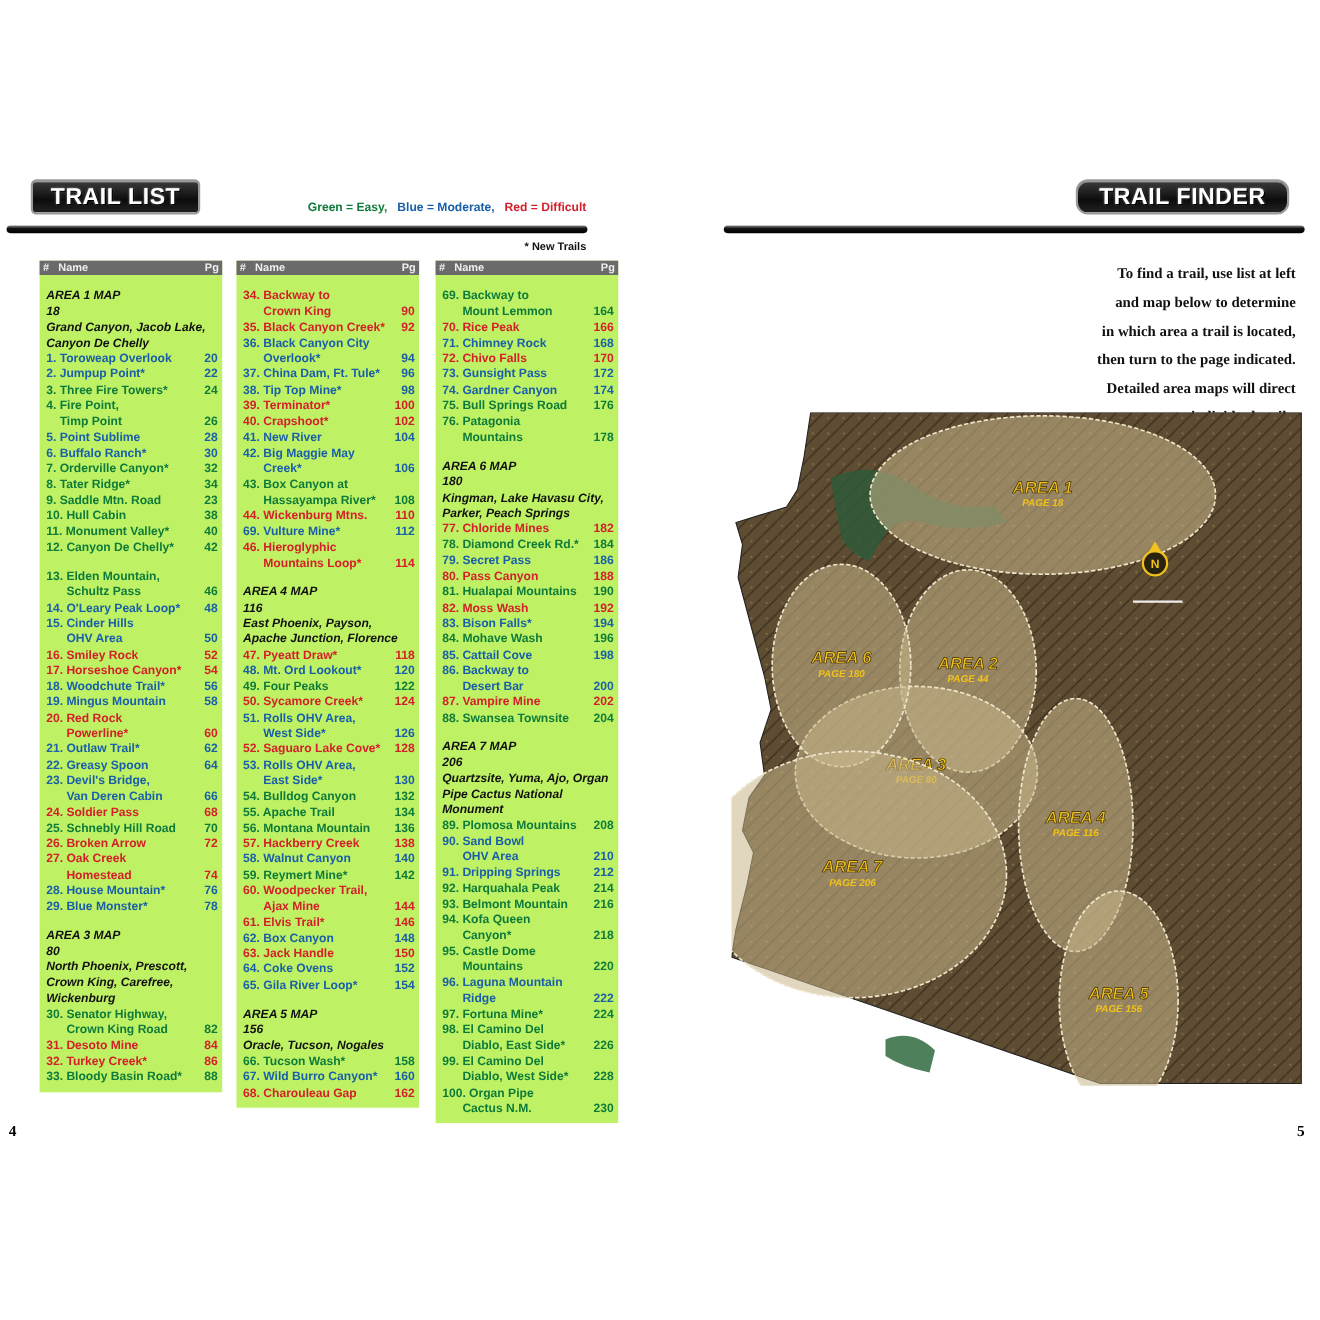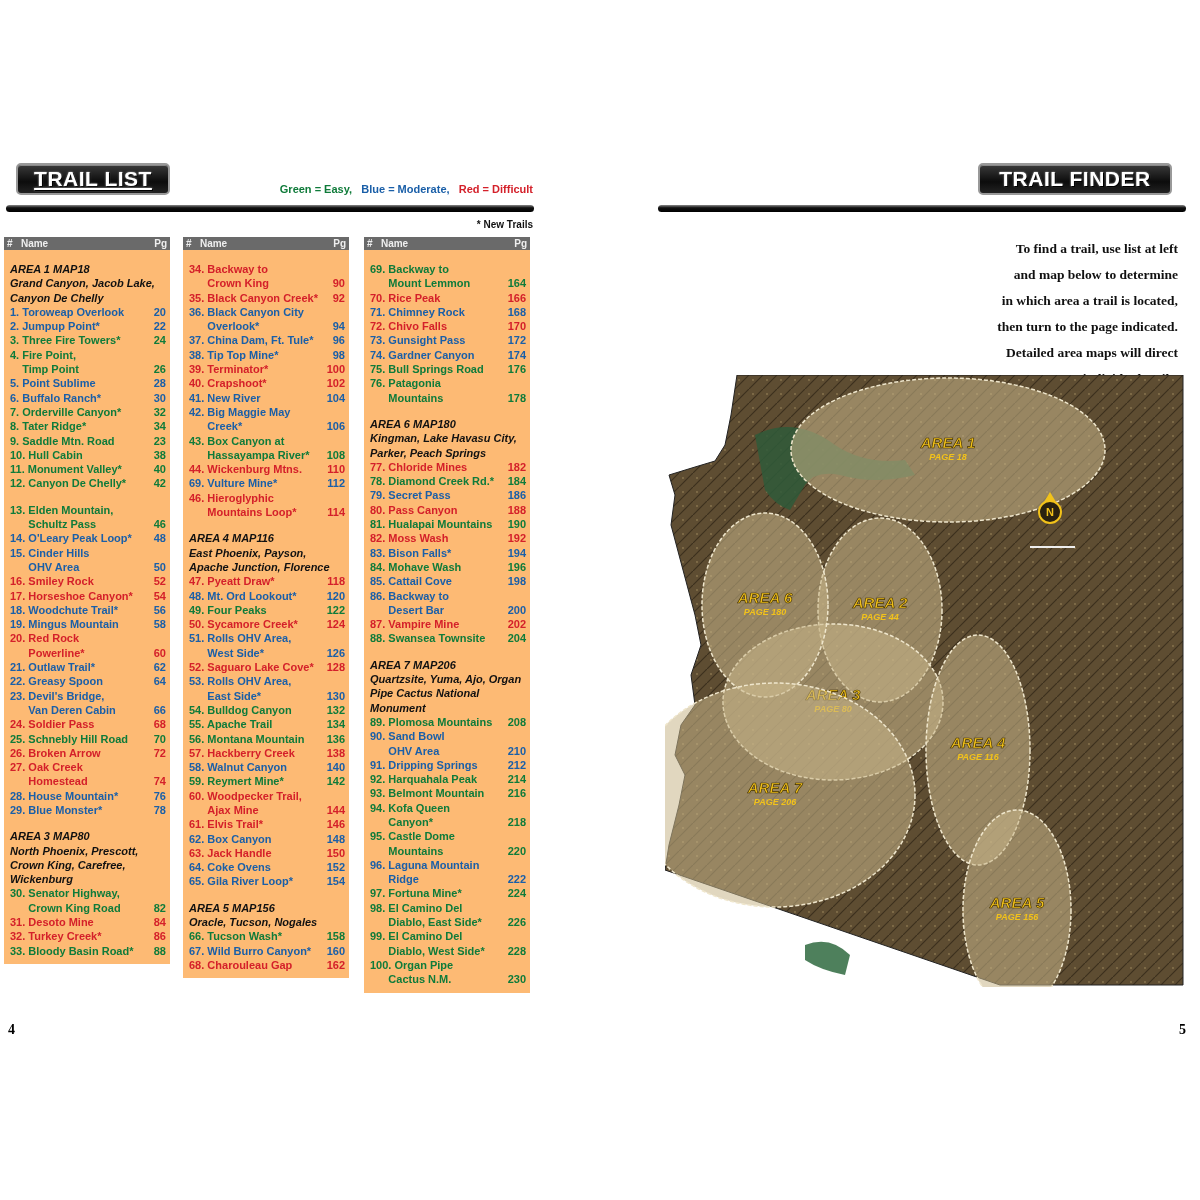--- a/index.html
+++ b/index.html
@@ -7,39 +7,39 @@
   .page{position:absolute;top:0;height:1200px;}
   .left{left:0;width:545px;}
   .right{left:650px;width:550px;}
   .badge{position:absolute;background:linear-gradient(#3a3a3a,#0c0c0c 60%,#222);color:#fff;font-weight:bold;font-family:"Liberation Sans",sans-serif;border-radius:5px;border:2px solid #999;box-shadow:inset 0 1px 0 #888;letter-spacing:0.5px;text-shadow:1px 1px 0 #000,0 0 2px #aaa;display:flex;align-items:center;justify-content:center;}
   .rule{position:absolute;height:7px;border-radius:4px;background:linear-gradient(#888,#111 40%,#000);}
   .legend{position:absolute;top:183px;right:12px;font-size:11px;font-weight:bold;white-space:pre;margin-left:39px;}
   .easy{color:#0f7b3a;}
   .mod{color:#1a5fa8;}
   .hard{color:#d4202a;}
   .newtrails{position:absolute;top:219px;right:12px;font-size:10px;font-weight:bold;color:#111;}
-  .col{position:absolute;top:237px;width:166px;background:#fdba74;padding-bottom:6px;}
+  .col{position:absolute;top:237px;width:166px;background:#bef264;padding-bottom:6px;margin-left:32px;}
   .colhead{height:13px;background:#6a6a6a;color:#eee;font-size:10px;font-weight:bold;display:flex;justify-content:space-between;padding:0 3px;line-height:13px;}
   .colbody{padding:12px 4px 0 6px;font-size:11px;line-height:14.3px;font-weight:bold;}
   .area{color:#111;margin-top:0;}
-  .area .t{display:flex;justify-content:flex-start;font-style:italic;font-weight:900;}
+  .area .t{display:flex;justify-content:space-between;font-style:italic;font-weight:900;flex-direction:column;}
   .area .sub{font-style:italic;font-weight:900;}
   .gap{height:12px;}
   .trail{display:flex;justify-content:space-between;align-items:flex-end;}
   .trail .nm{white-space:pre-wrap;padding-left:0;}
   .trail .pg{min-width:22px;text-align:right;}
   .pagenum{position:absolute;top:1022px;font-family:"Liberation Serif",serif;font-weight:bold;font-size:14px;}
   .intro{position:absolute;top:236px;right:22px;text-align:right;font-family:"Liberation Serif",serif;font-weight:bold;font-size:13.5px;line-height:26px;color:#111;white-space:pre;}
   .map{position:absolute;left:15px;top:375px;width:520px;height:612px;}
 </style>
 </head>
 <body>
 
 <div class="page left">
-  <div class="badge" style="left:16px;top:163px;width:150px;height:28px;font-size:21px;text-decoration:underline;">TRAIL LIST</div>
+  <div class="badge" style="left:28px;top:163px;width:150px;height:28px;font-size:21px;">TRAIL LIST</div>
   <div class="legend"><span class="easy">Green = Easy,</span>   <span class="mod">Blue = Moderate,</span>   <span class="hard">Red = Difficult</span></div>
   <div class="rule" style="left:6px;top:205px;width:528px;"></div>
   <div class="newtrails">* New Trails</div>
 
   <div class="col" id="col0" style="left:4px;">
     <div class="colhead">
         <span><span>#</span>&nbsp;&nbsp;&nbsp;<span>Name</span></span>
         <span>Pg</span>
       </div>
     <div class="colbody">
@@ -532,21 +532,21 @@
       Cactus N.M.</span>
           <span class="pg">230</span>
         </div>
       </div>
   </div>
 
   <div class="pagenum" style="left:8px;">4</div>
 </div>
 
 <div class="page right">
-  <div class="badge" style="left:328px;top:163px;width:190px;height:28px;font-size:21px;">TRAIL FINDER</div>
+  <div class="badge" style="left:328px;top:163px;width:190px;height:28px;font-size:21px;border-radius:11px;">TRAIL FINDER</div>
   <div class="rule" style="left:8px;top:205px;width:528px;"></div>
   <div class="intro">To find a trail, use list at left
 and map below to determine
 in which area a trail is located,
 then turn to the page indicated.
 Detailed area maps will direct
 you to individual trails.</div>
 
   <svg class="map" viewBox="0 0 520 612" xmlns="http://www.w3.org/2000/svg">
     <defs>

